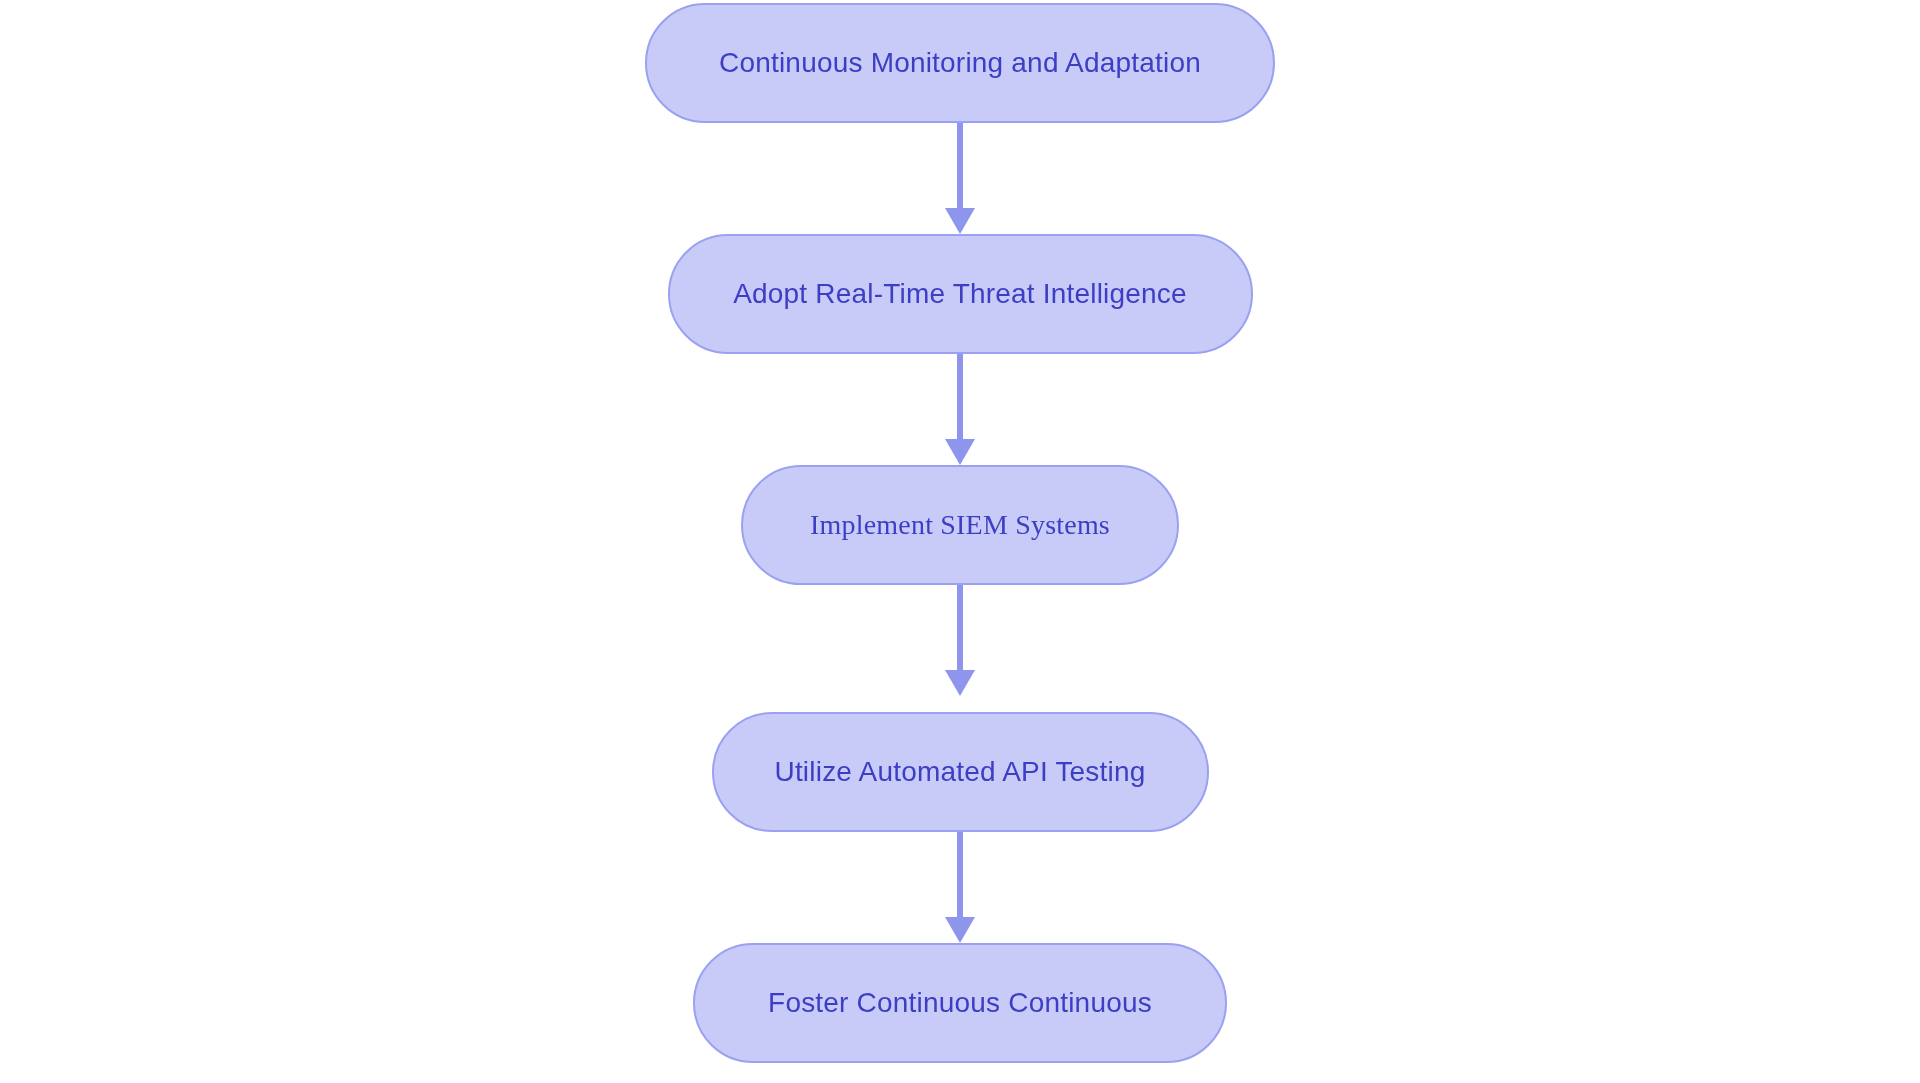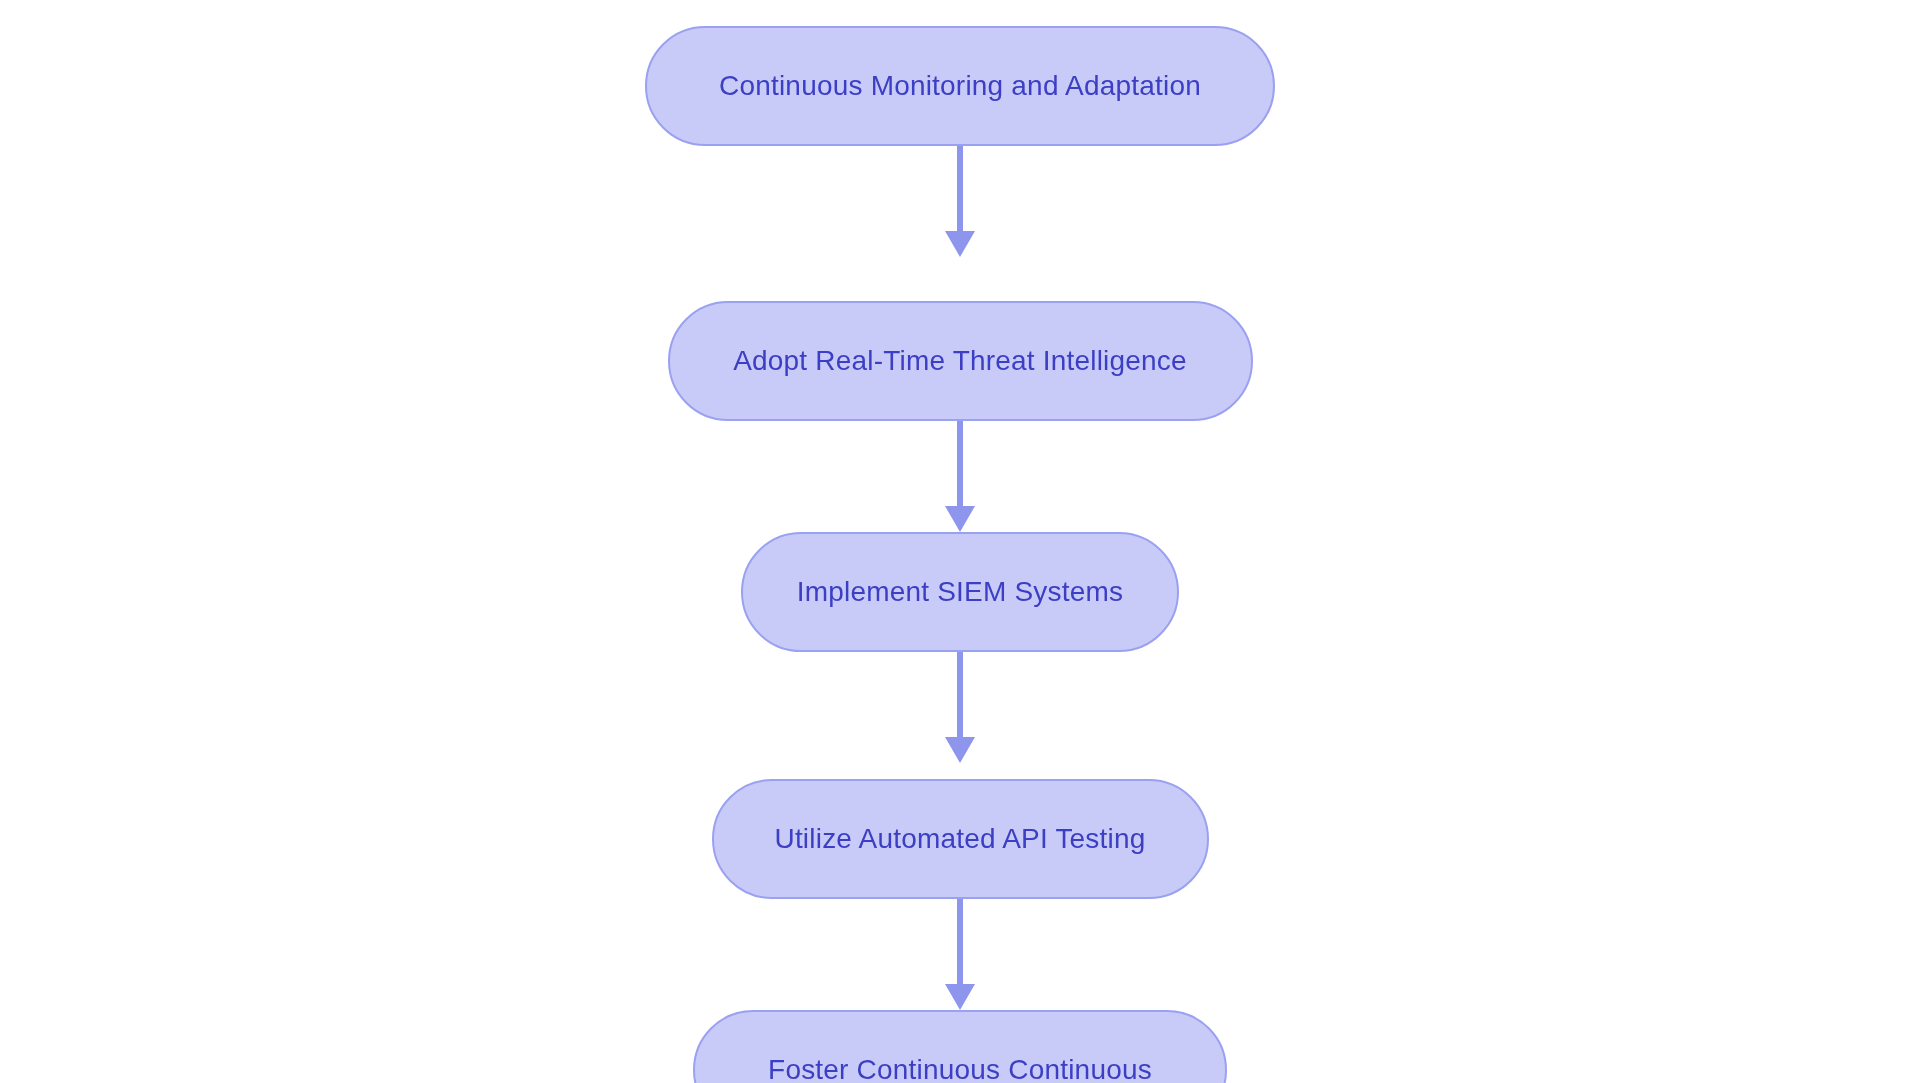--- a/index.html
+++ b/index.html
@@ -14,39 +14,39 @@
   .stage {
     position: relative;
     width: 1920px;
     height: 1083px;
     background: var(--background);
     font-family: "Liberation Sans", "DejaVu Sans", sans-serif;
     overflow: hidden;
     display: flex;
     flex-direction: column;
     align-items: center;
-    padding-top: 26px;
+    padding-top: 3px;
   }
   .node {
     height: 120px;
     border-radius: 60px;
     background: var(--node-fill);
     border: 2px solid var(--node-border);
     color: var(--node-text);
     display: flex;
     align-items: center;
     justify-content: center;
     font-size: 28px;
     letter-spacing: 0.2px;
     white-space: nowrap;
     flex: 0 0 auto;
   }
   .node--1 { width: 630px; }
-  .node--2 { width: 585px; margin-top: 44px; }
-  .node--3 { width: 438px; }
+  .node--2 { width: 585px; }
+  .node--3 { width: 438px; font-family: Liberation Serif, serif; }
   .node--4 { width: 497px; margin-top: 16px; }
   .node--5 { width: 534px; }
   .connector {
     position: relative;
     width: 40px;
     height: 111px;
     flex: 0 0 auto;
   }
   .connector .stem {
     position: absolute;

